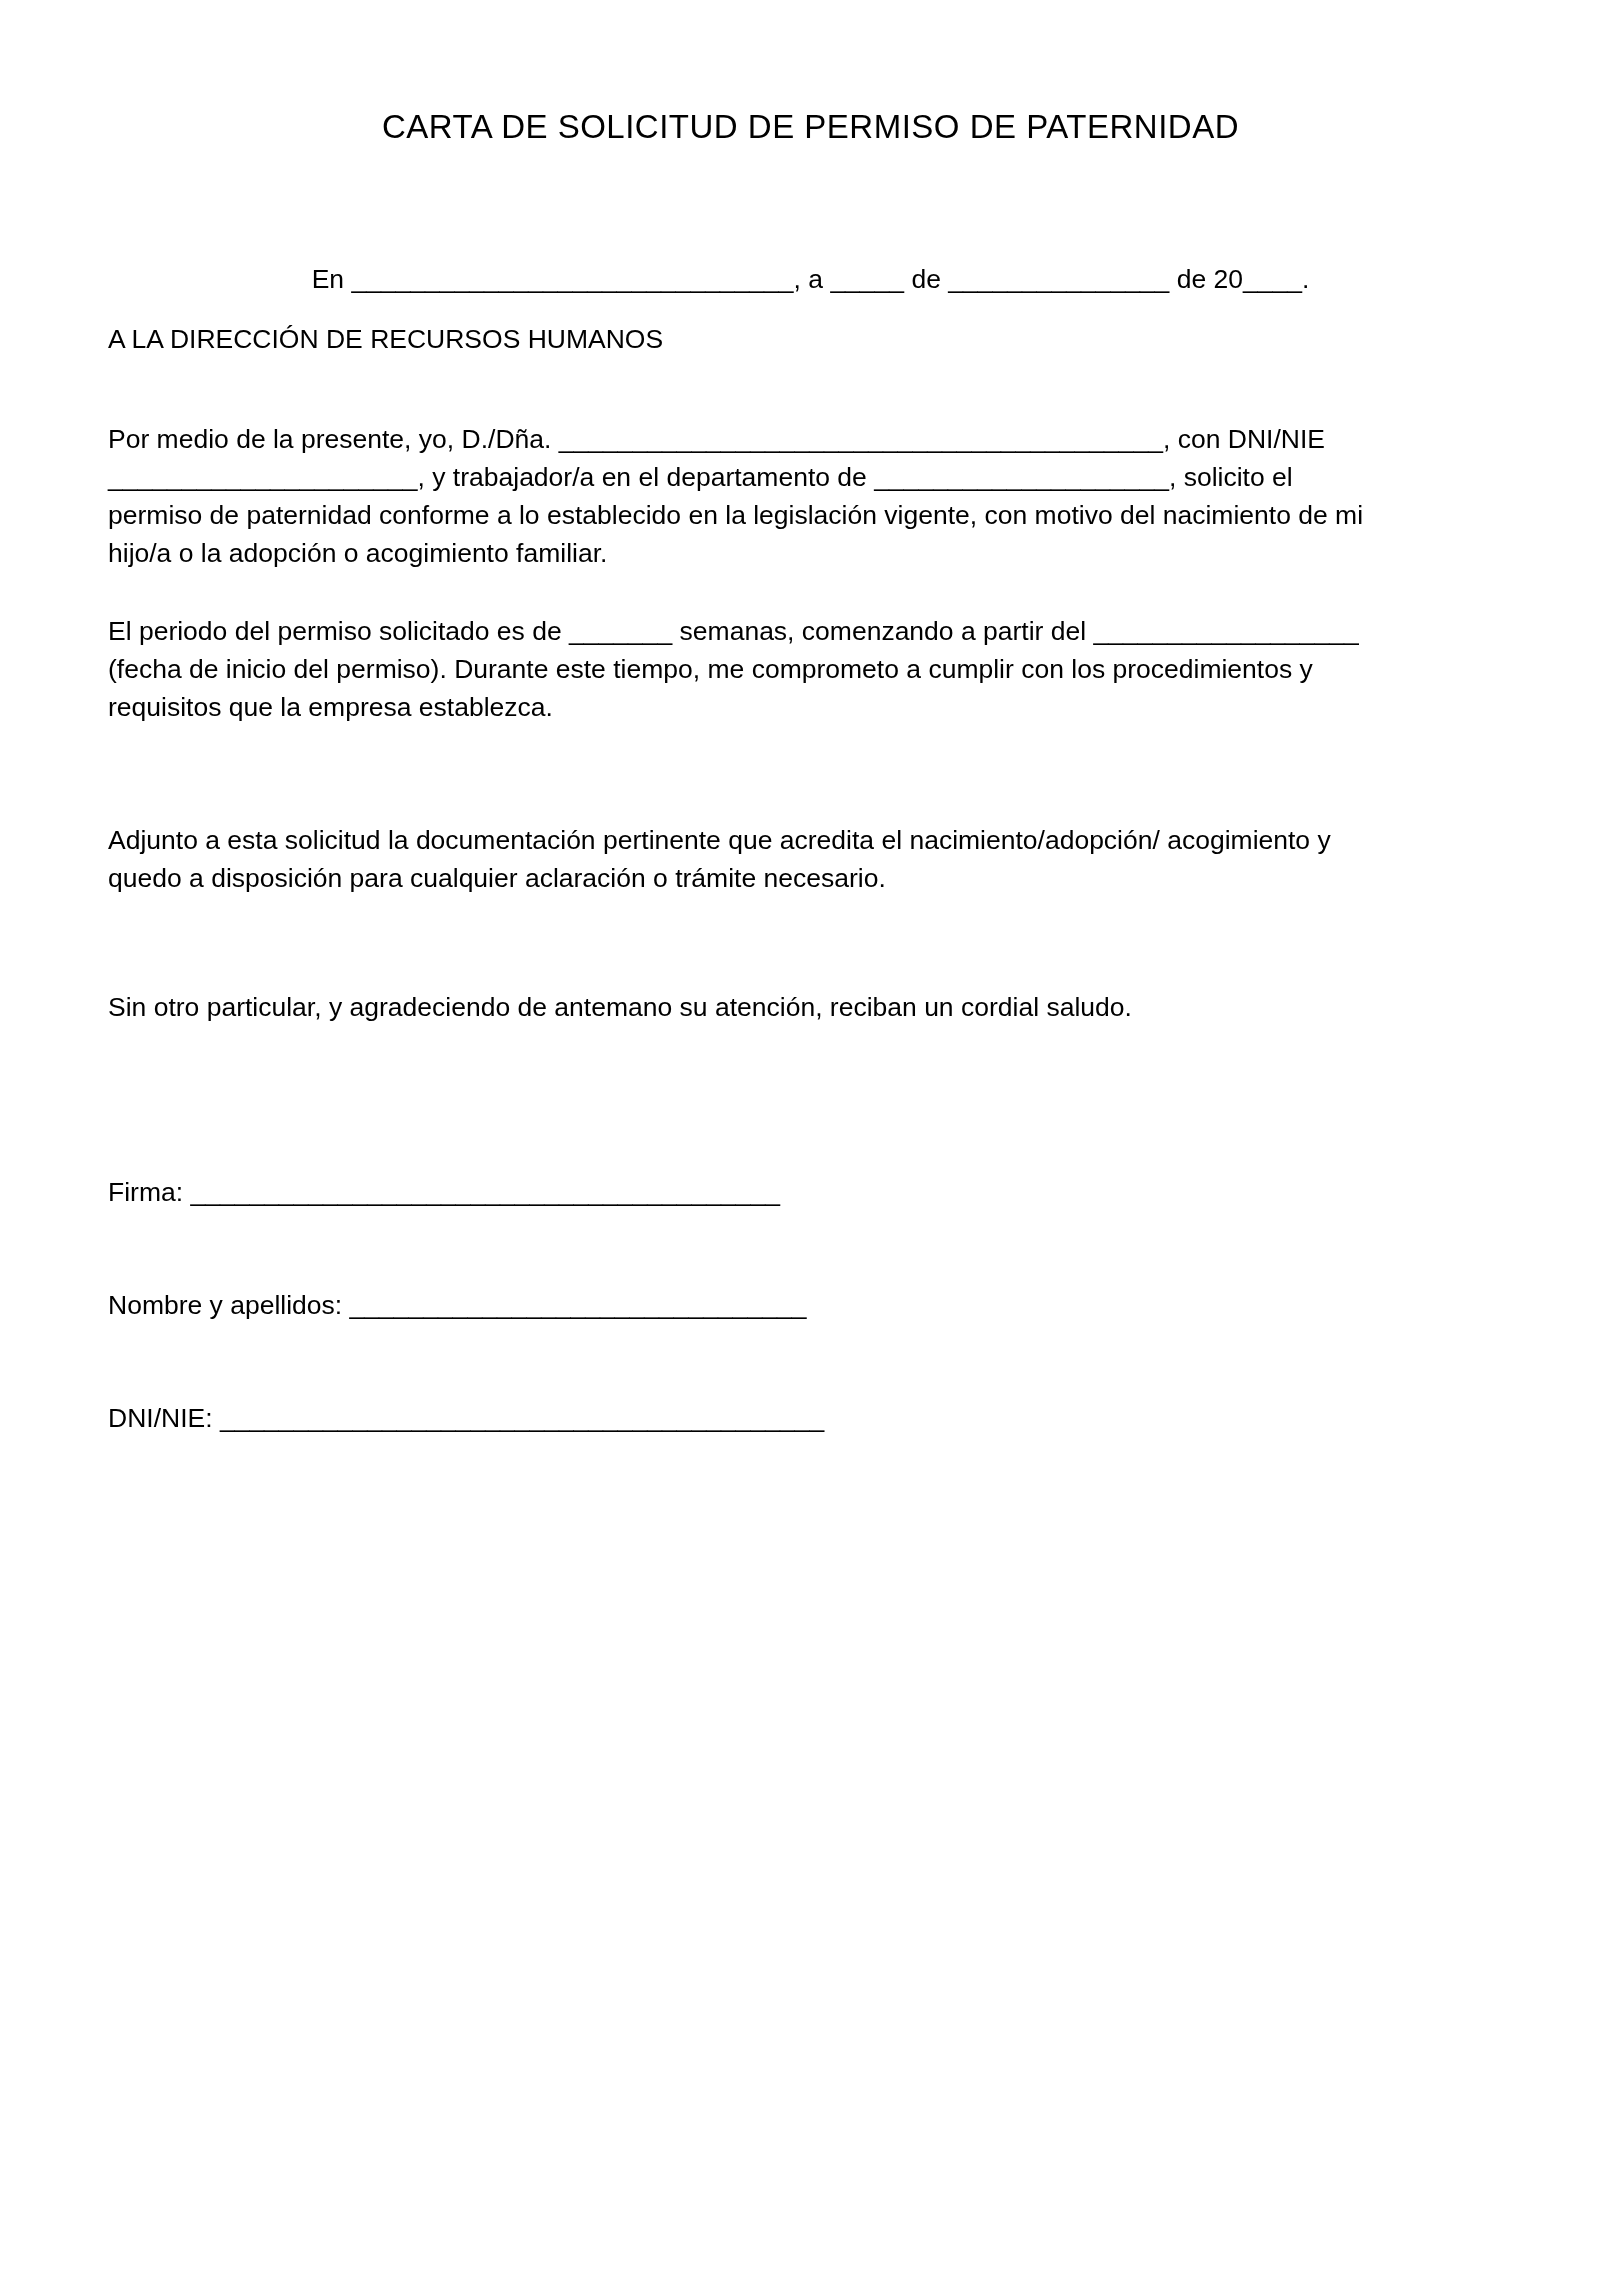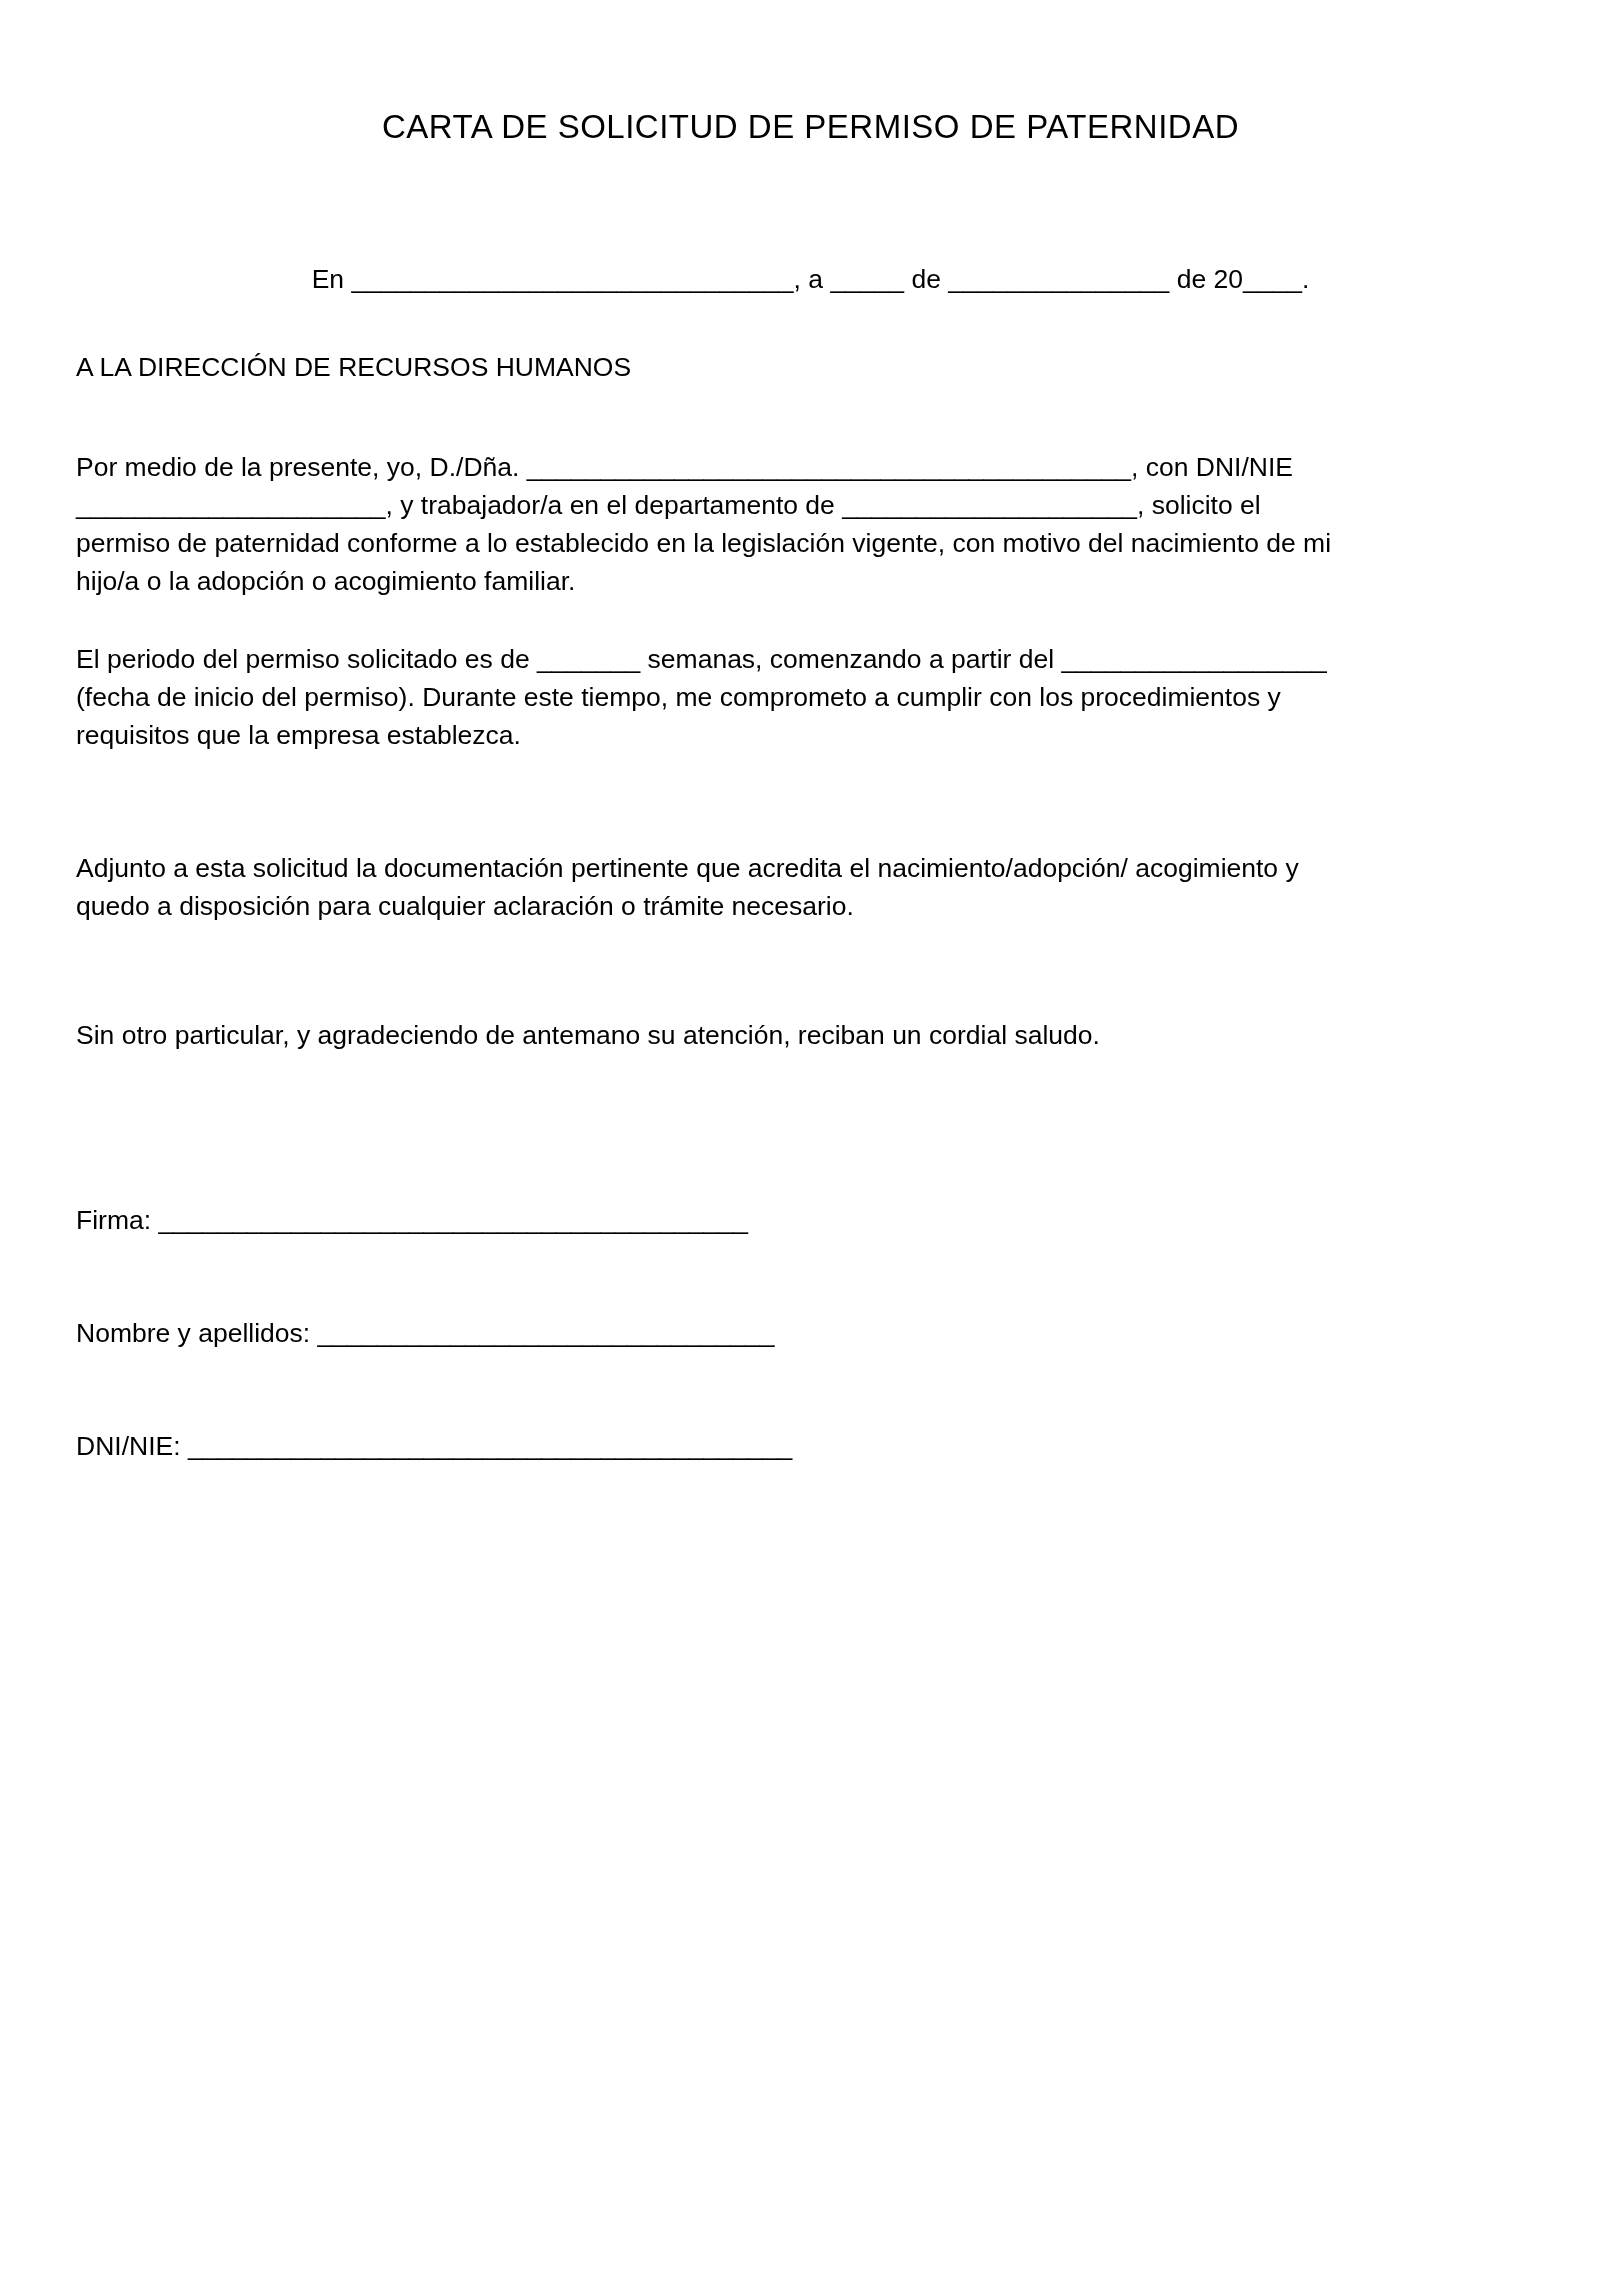--- a/index.html
+++ b/index.html
@@ -9,38 +9,38 @@
   }
   .page {
     position: relative;
     width: 1621px;
     height: 2293px;
     margin: 0 auto;
     background: #ffffff;
     color: #000000;
     font-family: "Liberation Sans", sans-serif;
     box-sizing: border-box;
-    padding: 0 76px;
+    padding: 0 108px;
     overflow: hidden;
   }
   .doc-title {
     margin-top: 105px;
     font-size: 33px;
     line-height: 43px;
     text-align: center;
     letter-spacing: 0.5px;
     white-space: pre;
   }
   .line {
     font-size: 26.5px;
     line-height: 38px;
     white-space: pre;
   }
   .date-line      { margin-top: 112px; text-align: center; }
-  .recipient-line { margin-top: 50px; }
+  .recipient-line { margin-top: 22px; }
   .salutation     { margin-top: 22.5px; }
   .para-1         { margin-top: 62px; }
   .para-2         { margin-top: 40px; }
   .para-3         { margin-top: 95px; }
   .closing-para   { margin-top: 91px; }
   .firma-line     { margin-top: 147px; }
   .nombre-line    { margin-top: 75px; }
   .dni-line       { margin-top: 75px; }
 </style>
 </head>

